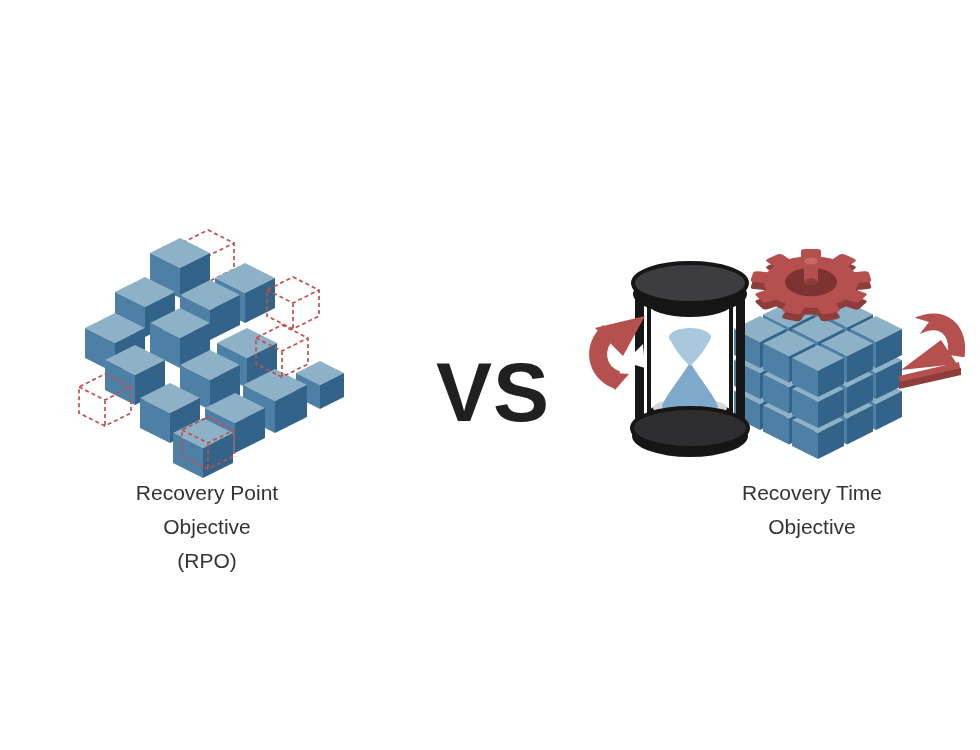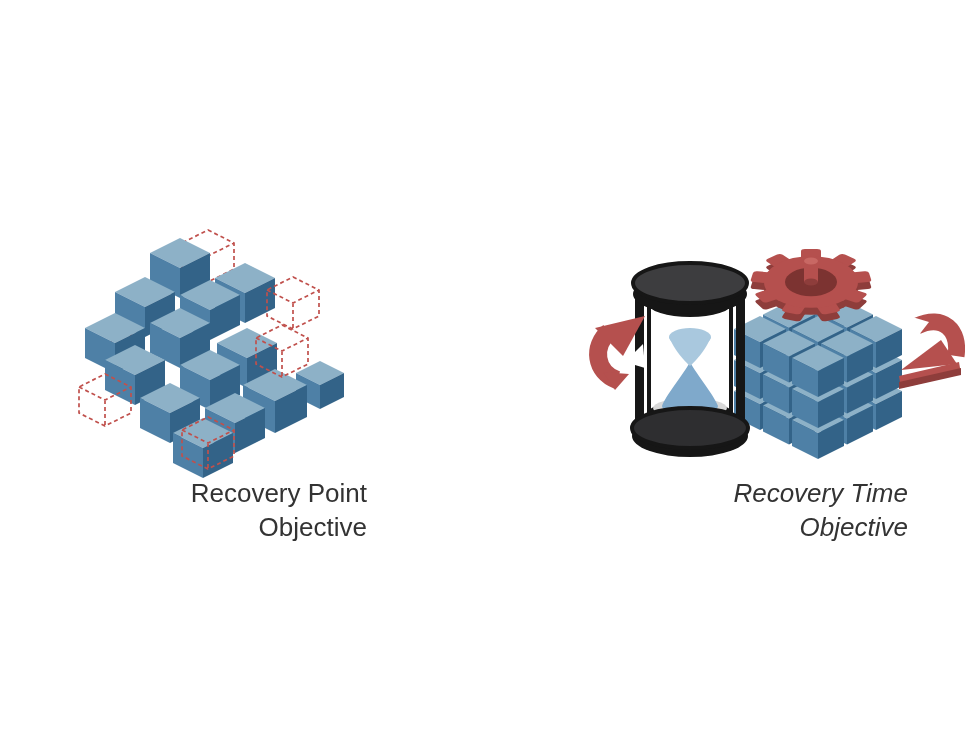--- a/index.html
+++ b/index.html
@@ -10,26 +10,26 @@
     --text-color:#333333; --background:#ffffff;
   }
   html,body{margin:0;padding:0;background:#fff;}
   .canvas{
     position:relative;width:980px;height:750px;overflow:hidden;
     background:var(--background);
     font-family:"Liberation Sans", sans-serif;
   }
   .icon-svg{position:absolute;}
   .caption{
-    position:absolute;width:320px;text-align:right;
-    color:var(--text-color);font-size:26px;line-height:34px;font-weight:500;
+    position:absolute;width:320px;text-align:center;
+    color:var(--text-color);font-size:21px;line-height:34px;font-weight:500;
   }
   .caption span{display:block;}
   .caption-left{left:47px;top:476px;}
-  .caption-right{left:588px;top:476px;font-style:italic;}
+  .caption-right{left:652px;top:476px;}
   .vs{
     position:absolute;left:418px;top:342px;width:150px;height:100px;
     line-height:100px;text-align:center;
     font-size:84px;font-weight:600;color:#202020;letter-spacing:1px;
   }
 </style>
 </head>
 <body>
 
 <div class="canvas">
@@ -111,22 +111,24 @@
         <path d="M218,82 L244,95 L244,121 L218,134 L192,121 L192,95 Z M192,95 L218,108 L244,95 M218,108 L218,134" fill="none" style="stroke:var(--dashed-red)" stroke-width="1.7" stroke-dasharray="4 3"></path>
         <path d="M207,130 L233,143 L233,169 L207,182 L181,169 L181,143 Z M181,143 L207,156 L233,143 M207,156 L207,182" fill="none" style="stroke:var(--dashed-red)" stroke-width="1.7" stroke-dasharray="4 3"></path>
         <path d="M30,179 L56,192 L56,218 L30,231 L4,218 L4,192 Z M4,192 L30,205 L56,192 M30,205 L30,231" fill="none" style="stroke:var(--dashed-red)" stroke-width="1.7" stroke-dasharray="4 3"></path>
         <path d="M133,222 L159,235 L159,261 L133,274 L107,261 L107,235 Z M107,235 L133,248 L159,235 M133,248 L133,274" fill="none" style="stroke:var(--dashed-red)" stroke-width="1.7" stroke-dasharray="4 3"></path>
       </g>
   </svg>
 
   <div class="caption caption-left">
     <span>Recovery Point</span>
     <span>Objective</span>
+    <span>(RPO)</span>
   </div>
 
+  <div class="vs">VS</div>
 
   <svg class="icon-svg" style="left:565px;top:230px" width="400" height="250" viewBox="0 0 400 250">
 
     <g id="rto-stack">
         <g>
           <polygon points="253,119 279,132 253,145 227,132" style="fill:var(--cube-top)"></polygon>
           <polygon points="227,132 253,145 253,171 227,158" style="fill:var(--cube-left)"></polygon>
           <polygon points="253,145 279,132 279,158 253,171" style="fill:var(--cube-right)"></polygon>
         </g>
         <g>

